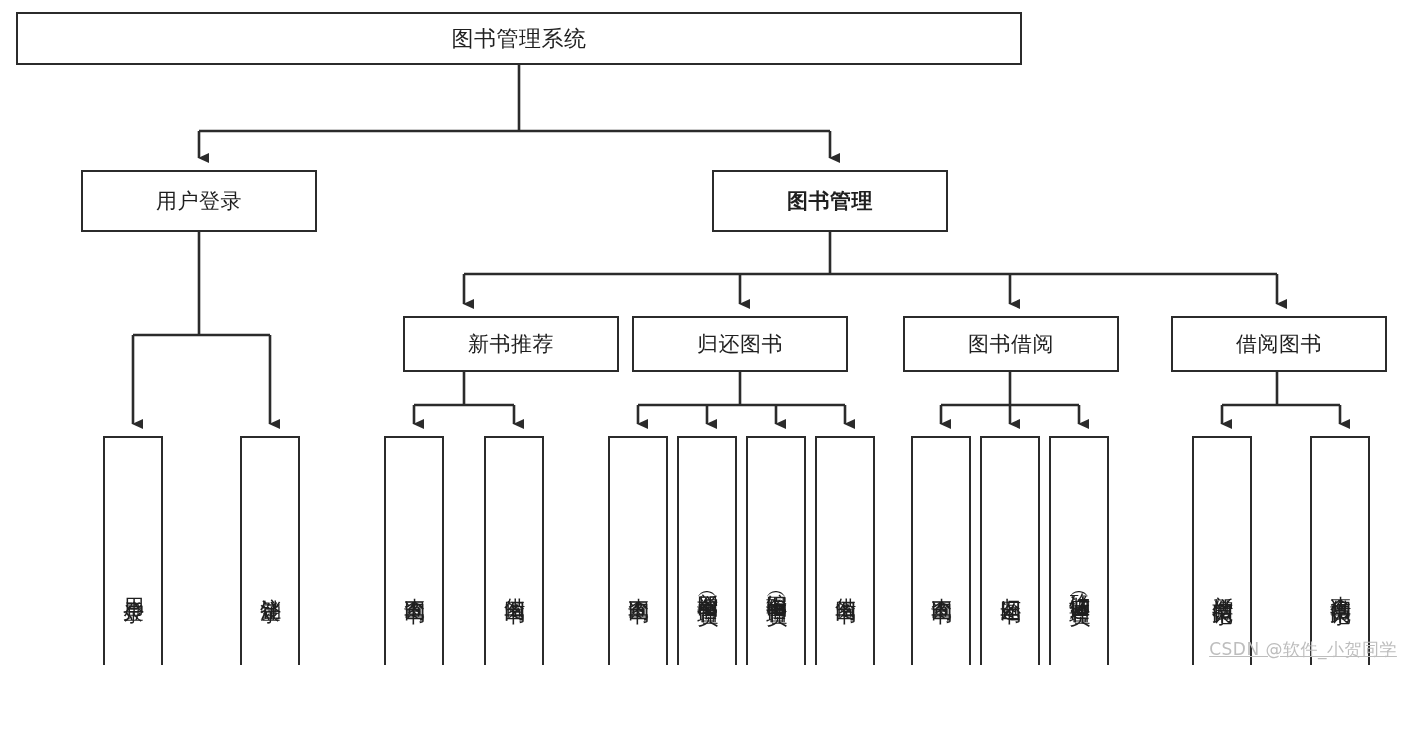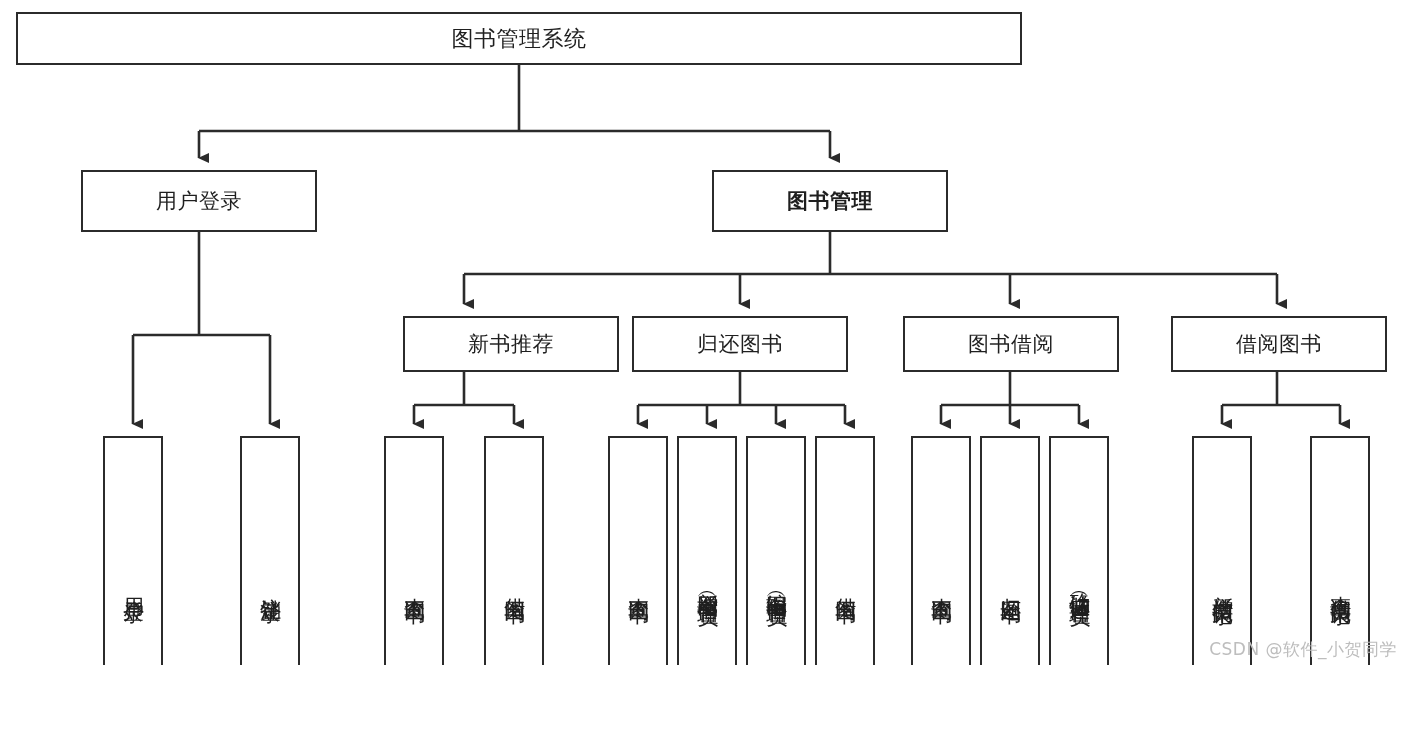--- a/index.html
+++ b/index.html
@@ -71,20 +71,21 @@
   
   #watermark{
     position:absolute;
     right:8px;
     bottom:4px;
     font-size:17px;
     color:#bdbdbd;
     letter-spacing:0.5px;
     white-space:nowrap;
     user-select:none;
+    text-decoration:underline;
   }
 </style>
 </head>
 <body>
 
 <div id="canvas">
 
   <svg id="wires" viewBox="0 0 1405 747" xmlns="http://www.w3.org/2000/svg">
     <defs>
       <marker id="arw" markerWidth="10" markerHeight="11" refX="5" refY="10" orient="auto" markerUnits="userSpaceOnUse">

